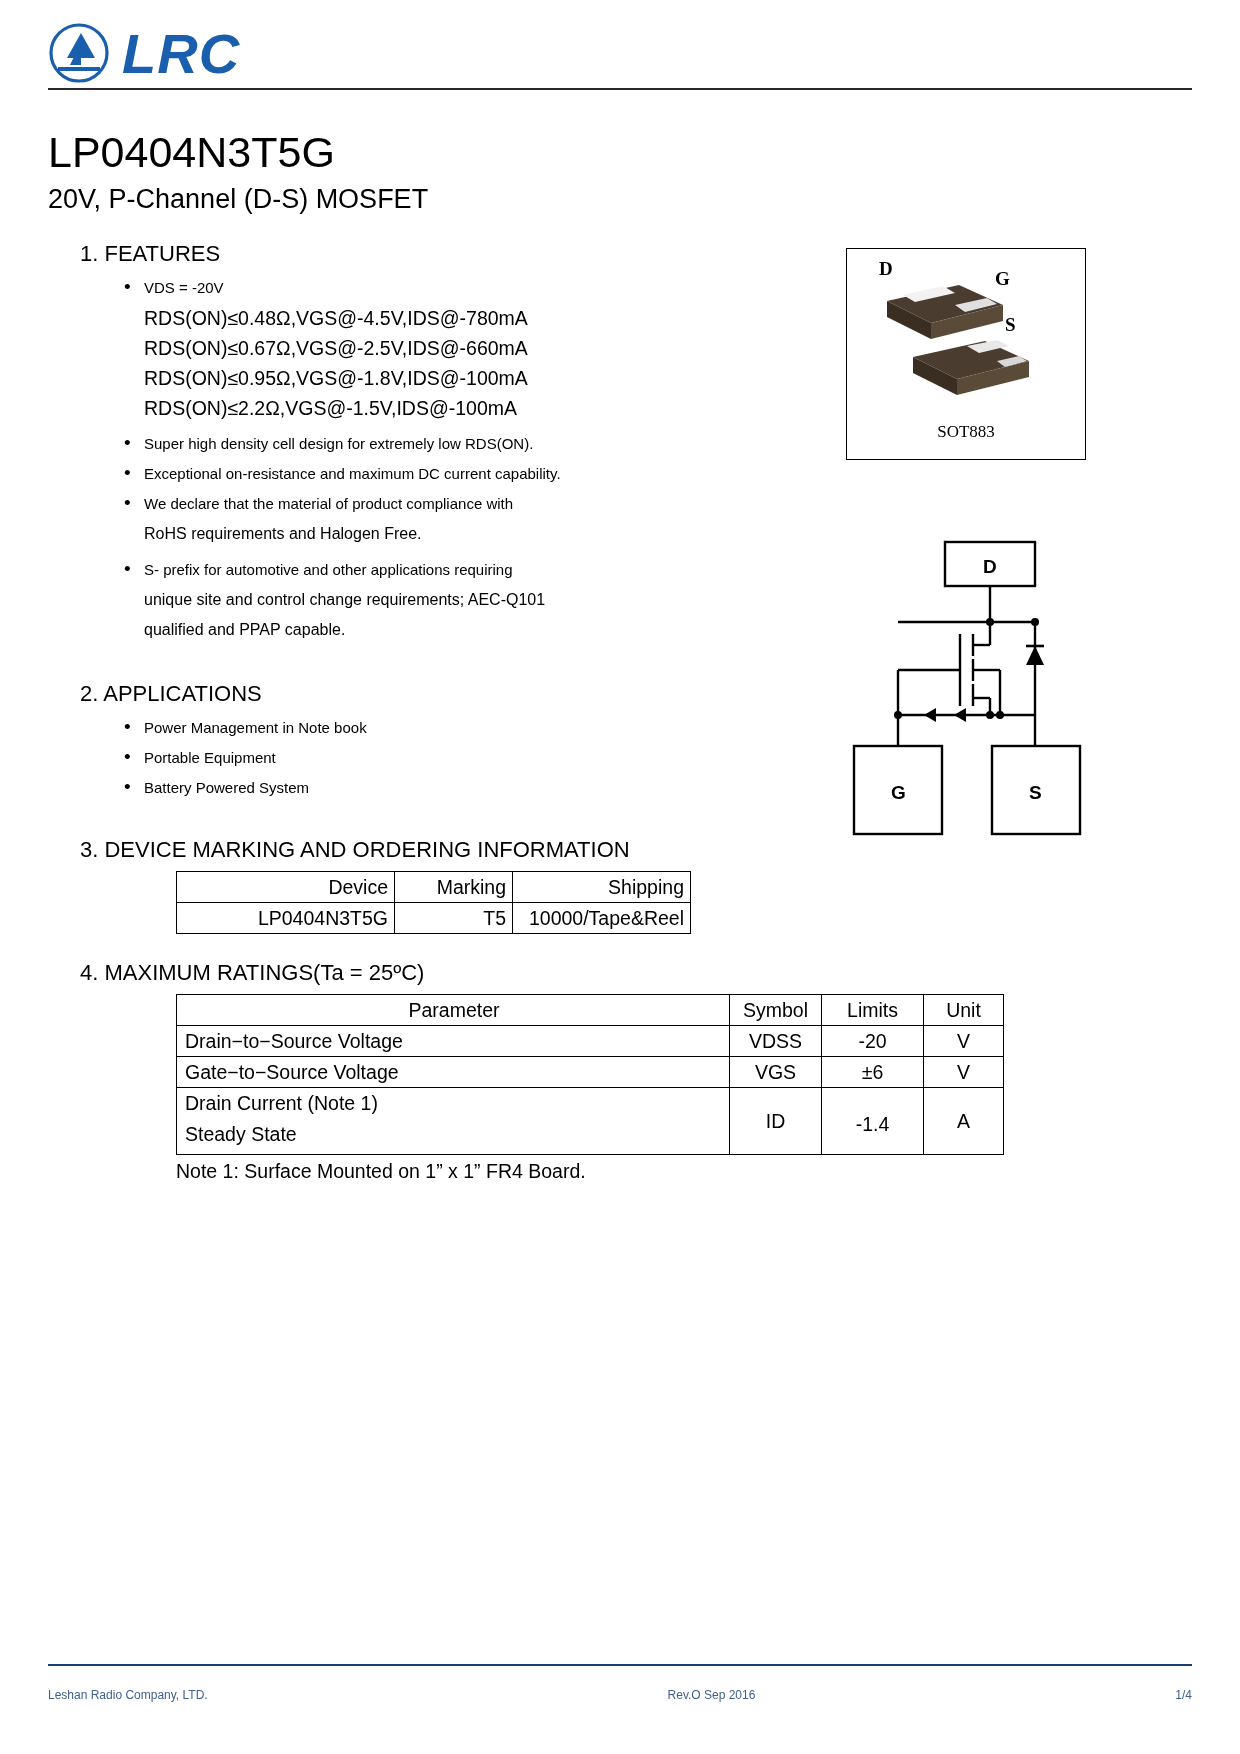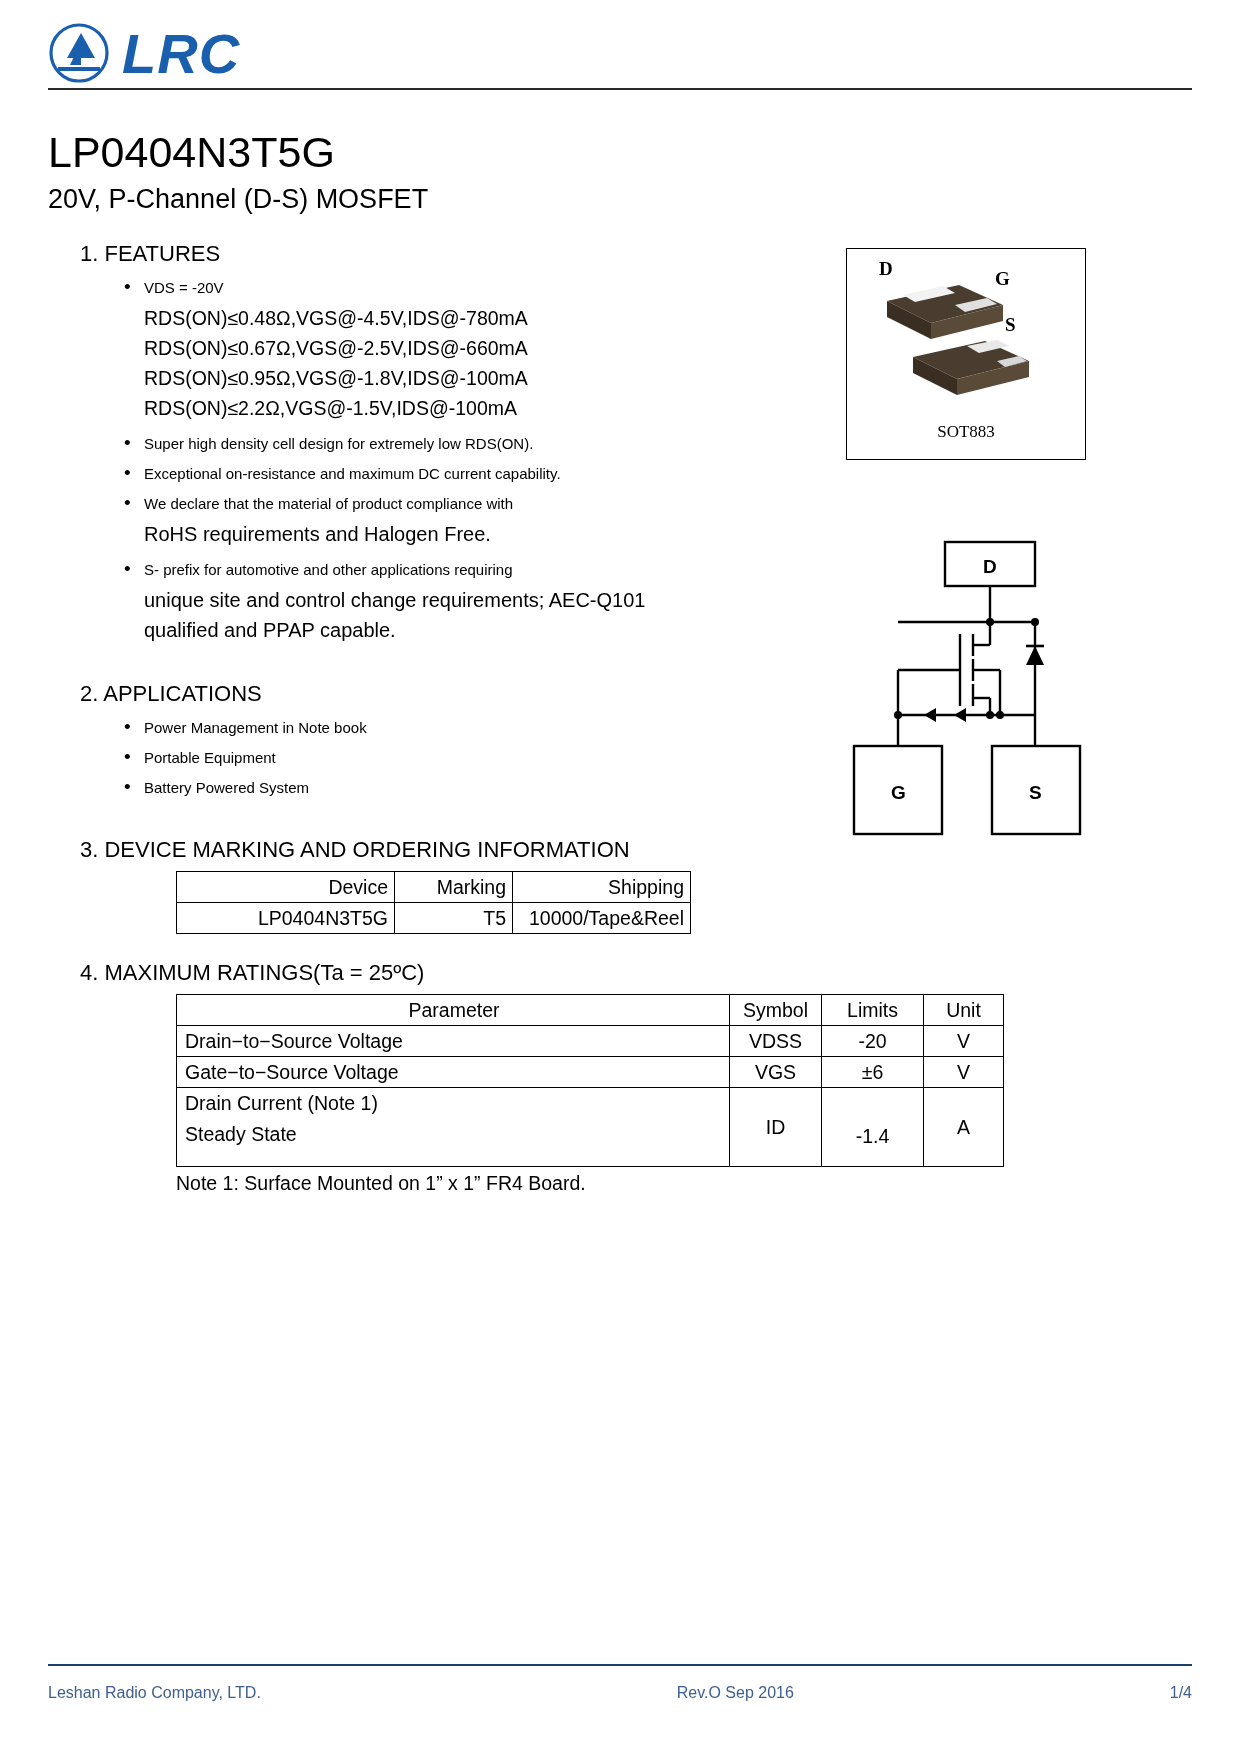--- a/index.html
+++ b/index.html
@@ -31,21 +31,21 @@
   .bullets { margin:6px 0 0 0; padding:0; list-style:none; }
   .bullets li {
     position:relative; font-size:15px; line-height:30px;
     padding-left:22px; margin-left:74px; white-space:nowrap;
   }
   .bullets li::before {
     content:"\2022"; position:absolute; left:2px; top:-1px; font-size:19px;
   }
   .sub-lines { margin:0 0 0 96px; padding:0; list-style:none; }
   .sub-lines li { font-size:19.5px; line-height:30px; white-space:nowrap; }
-  .cont-line { margin-left:96px; font-size:20px; line-height:30px; white-space:nowrap; }
+  .cont-line { margin-left:96px; font-size:16px; line-height:30px; white-space:nowrap; }
 
   
   .left-col { width:700px; }
 
   
   table { border-collapse:collapse; font-size:19.5px; }
   table td, table th { border:1.6px solid #000; font-weight:400; padding:3px 6px; }
 
   .marking-table { margin-left:128px; margin-top:8px; }
   .marking-table td { height:31px; text-align:right; }
@@ -53,42 +53,42 @@
   .marking-table .c-marking { width:118px; }
   .marking-table .c-shipping { width:178px; }
 
   .ratings-wrap { margin-left:128px; margin-top:8px; }
   .ratings-table td { height:31px; }
   .ratings-table .c-param { width:553px; text-align:left; padding-left:8px; }
   .ratings-table .c-symbol { width:92px; text-align:center; }
   .ratings-table .c-limits { width:102px; text-align:center; }
   .ratings-table .c-unit { width:80px; text-align:center; }
   .ratings-table .tall { height:62px; vertical-align:middle; }
-  .ratings-table .param-two { line-height:31px; padding-top:0; padding-bottom:16px; }
+  .ratings-table .param-two { line-height:31px; padding-top:0; padding-bottom:4px; }
   .limits-split { height:62px; position:relative; }
   .limits-split span { position:absolute; left:0; right:0; bottom:18px; text-align:center; }
   .note-line { margin-left:128px; margin-top:5px; font-size:19.5px; }
 
   
   .pkg-box {
     position:absolute; left:846px; top:248px; width:240px; height:212px;
     border:1.6px solid #000; background:#fff;
   }
   .pkg-label {
     position:absolute; left:0; right:0; bottom:17px; text-align:center;
     font-size:17px; font-family:"Liberation Serif", serif;
   }
   .schematic { position:absolute; left:840px; top:540px; width:260px; height:300px; }
 
   
   .footer-rule { position:absolute; left:48px; right:48px; bottom:88px; height:2px; background:#1a3f6f; }
   .footer {
     position:absolute; left:48px; right:48px; bottom:52px;
     display:flex; justify-content:space-between; align-items:center;
-    font-size:16px; color:#3f6090;
+    font-size:12px; color:#3f6090;
   }
   .footer .mid { margin-left:40px; }
 </style>
 </head>
 <body>
 
 <div class="page">
 
   <div class="header">
     <div class="logo">

